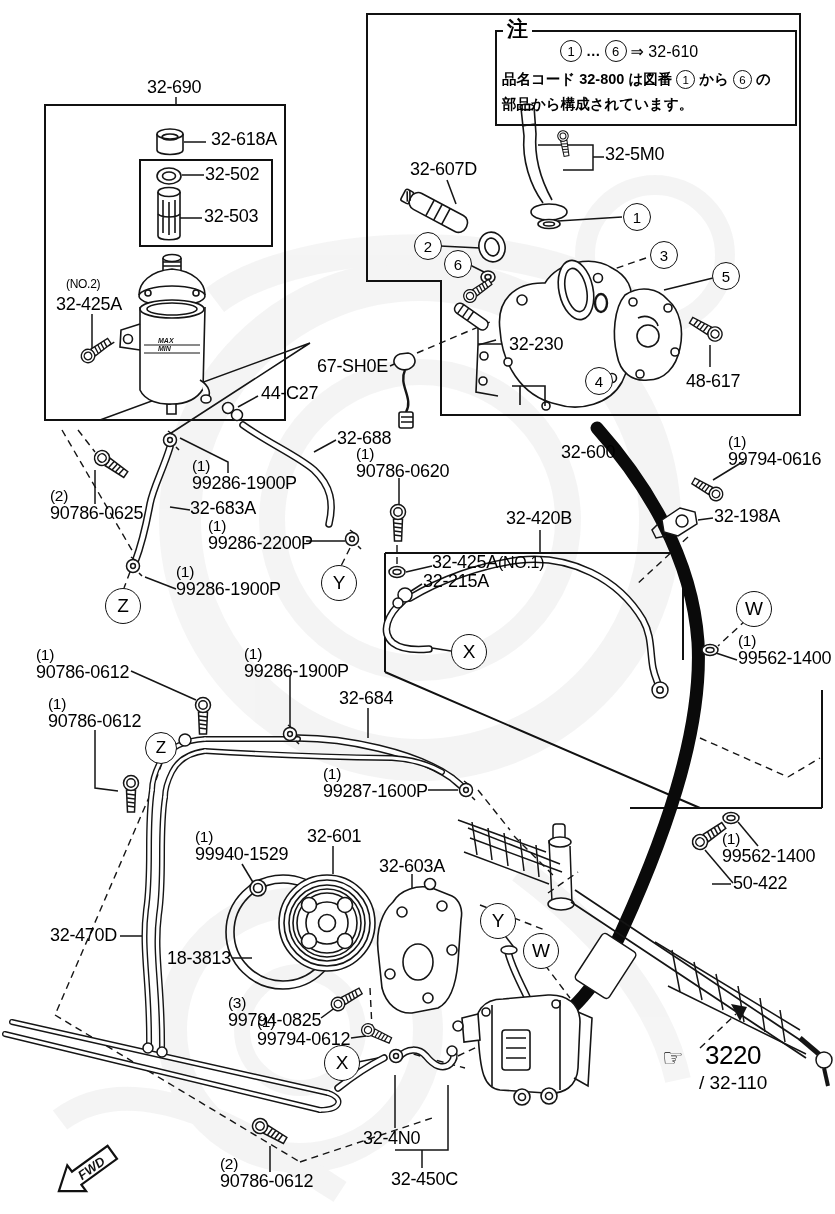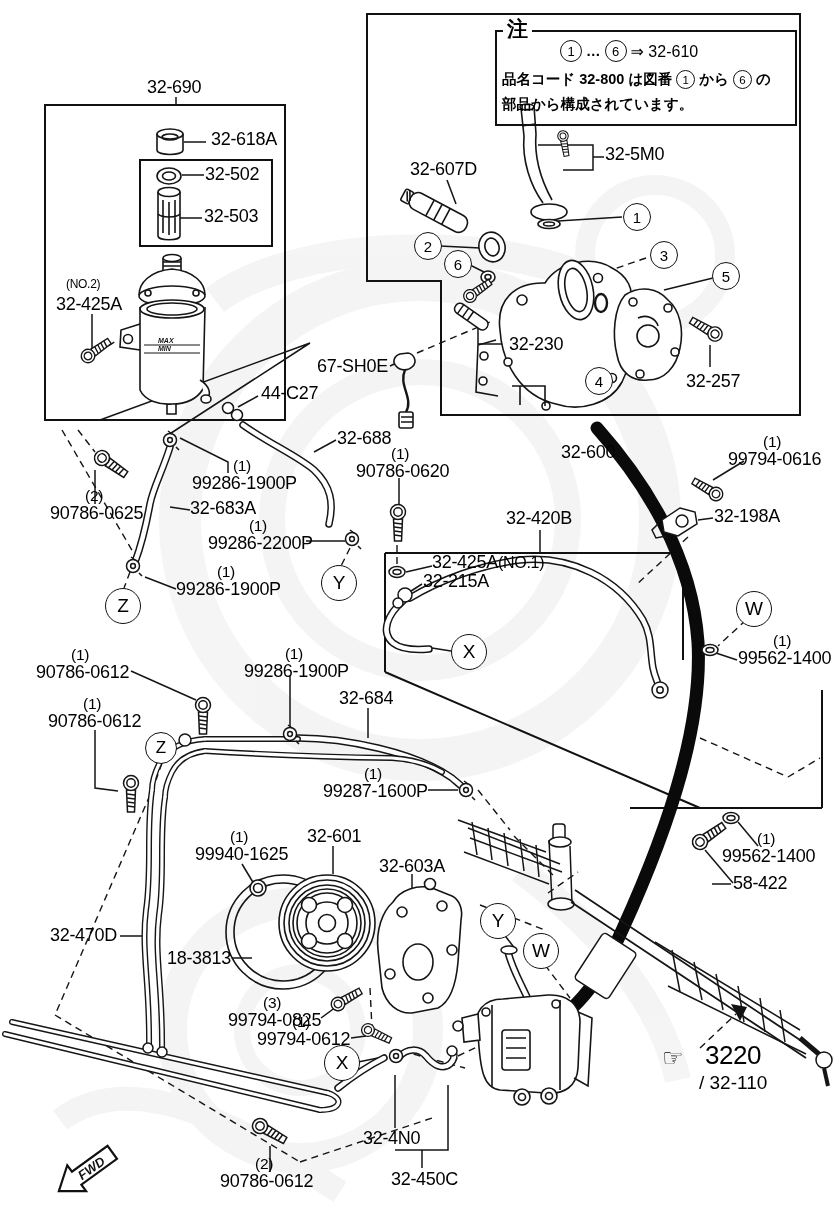--- a/index.html
+++ b/index.html
@@ -1,20 +1,20 @@
 <!DOCTYPE html>
 <html><head>
 <meta charset="utf-8">
 <style>
   html,body{margin:0;padding:0;background:#fff}
   #page{position:relative;width:835px;height:1214px;background:#fff;overflow:hidden;
         font-family:"Liberation Sans",sans-serif;color:#000}
   #art{position:absolute;left:0;top:0}
   .pl{position:absolute;font:18px/1.12 "Liberation Sans",sans-serif;letter-spacing:-0.3px;
-      white-space:nowrap;display:flex;flex-direction:column;align-items:center}
+      white-space:nowrap;display:flex;flex-direction:column;align-items:flex-start}
   .pl .qty{font-size:15.5px;line-height:1;padding-right:5px}
   .pl .pn{line-height:1.05}
   .pl.small{font-size:12px}
   .suffix{font-size:16px}
   .co{position:absolute;border:1.8px solid #111;border-radius:50%;background:#fff;
       display:flex;align-items:center;justify-content:center;
       font:15px "Liberation Sans",sans-serif}
   .co.num{width:26px;height:26px}
   .co.ltr{width:34px;height:34px;font-size:19px}
   .co.ltr.sm{width:30px;height:30px;font-size:17px}
@@ -451,21 +451,21 @@
 <div class="pl" style="left:605px;top:145px">
       <span class="pn">32-5M0</span>
     </div>
 <div class="pl" style="left:509px;top:335px">
       <span class="pn">32-230</span>
     </div>
 <div class="pl" style="left:317px;top:357px">
       <span class="pn">67-SH0E</span>
     </div>
 <div class="pl" style="left:686px;top:372px">
-      <span class="pn">32-257</span>
+      <span class="pn">48-617</span>
     </div>
 <div class="pl" style="left:561px;top:443px">
       <span class="pn">32-600</span>
     </div>
 <div class="pl" style="left:261px;top:384px">
       <span class="pn">44-C27</span>
     </div>
 <div class="pl" style="left:337px;top:429px">
       <span class="pn">32-688</span>
     </div>
@@ -526,21 +526,21 @@
     </div>
 <div class="pl" style="left:339px;top:689px">
       <span class="pn">32-684</span>
     </div>
 <div class="pl" style="left:323px;top:766px">
       <span class="qty">(1)</span>
       <span class="pn">99287-1600P</span>
     </div>
 <div class="pl" style="left:195px;top:829px">
       <span class="qty">(1)</span>
-      <span class="pn">99940-1625</span>
+      <span class="pn">99940-1529</span>
     </div>
 <div class="pl" style="left:307px;top:827px">
       <span class="pn">32-601</span>
     </div>
 <div class="pl" style="left:379px;top:857px">
       <span class="pn">32-603A</span>
     </div>
 <div class="pl" style="left:50px;top:926px">
       <span class="pn">32-470D</span>
     </div>
@@ -563,21 +563,21 @@
       <span class="pn">32-4N0</span>
     </div>
 <div class="pl" style="left:391px;top:1170px">
       <span class="pn">32-450C</span>
     </div>
 <div class="pl" style="left:722px;top:831px">
       <span class="qty">(1)</span>
       <span class="pn">99562-1400</span>
     </div>
 <div class="pl" style="left:733px;top:874px">
-      <span class="pn">58-422</span>
+      <span class="pn">50-422</span>
     </div>
 
 <span id="refhand">☞</span>
 <div id="refnum">3220</div>
 <div id="refsub">/ 32-110</div>
 
 <div class="co num" style="left:623px;top:203px">1</div>
 <div class="co num" style="left:414px;top:232px">2</div>
 <div class="co num" style="left:650px;top:241px">3</div>
 <div class="co num" style="left:585px;top:367px">4</div>

